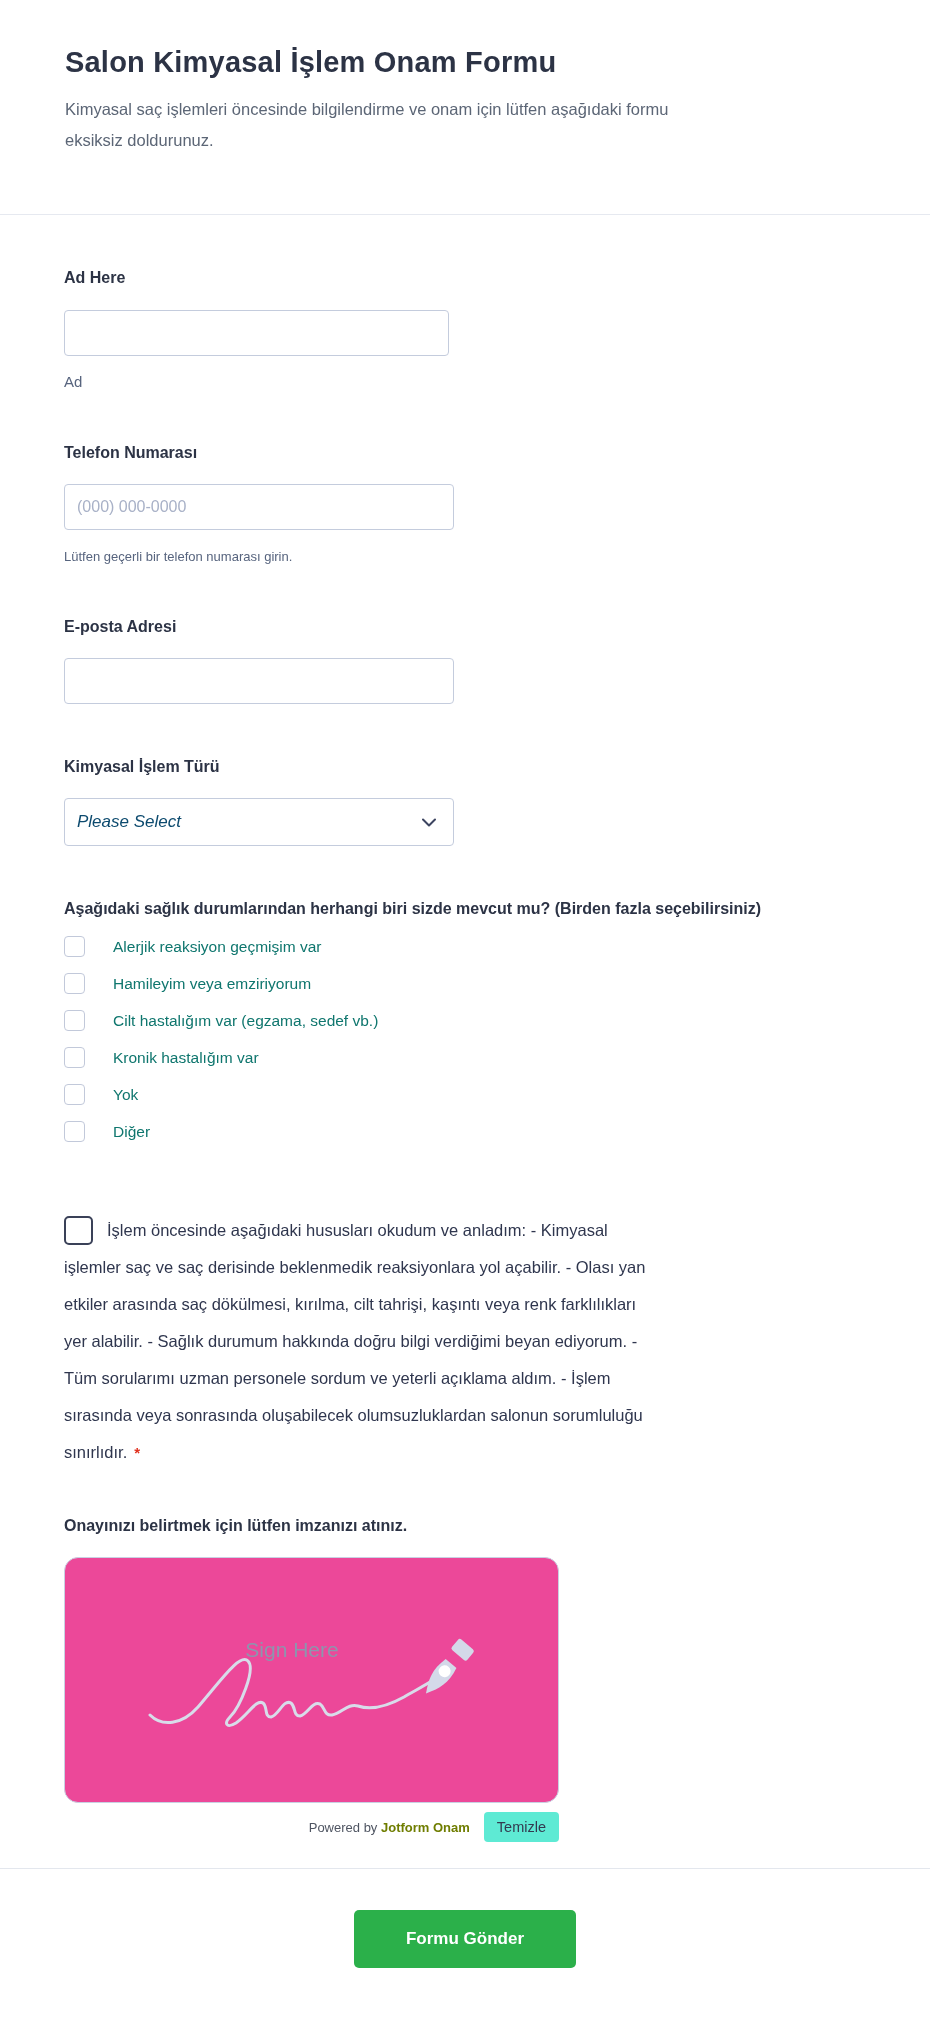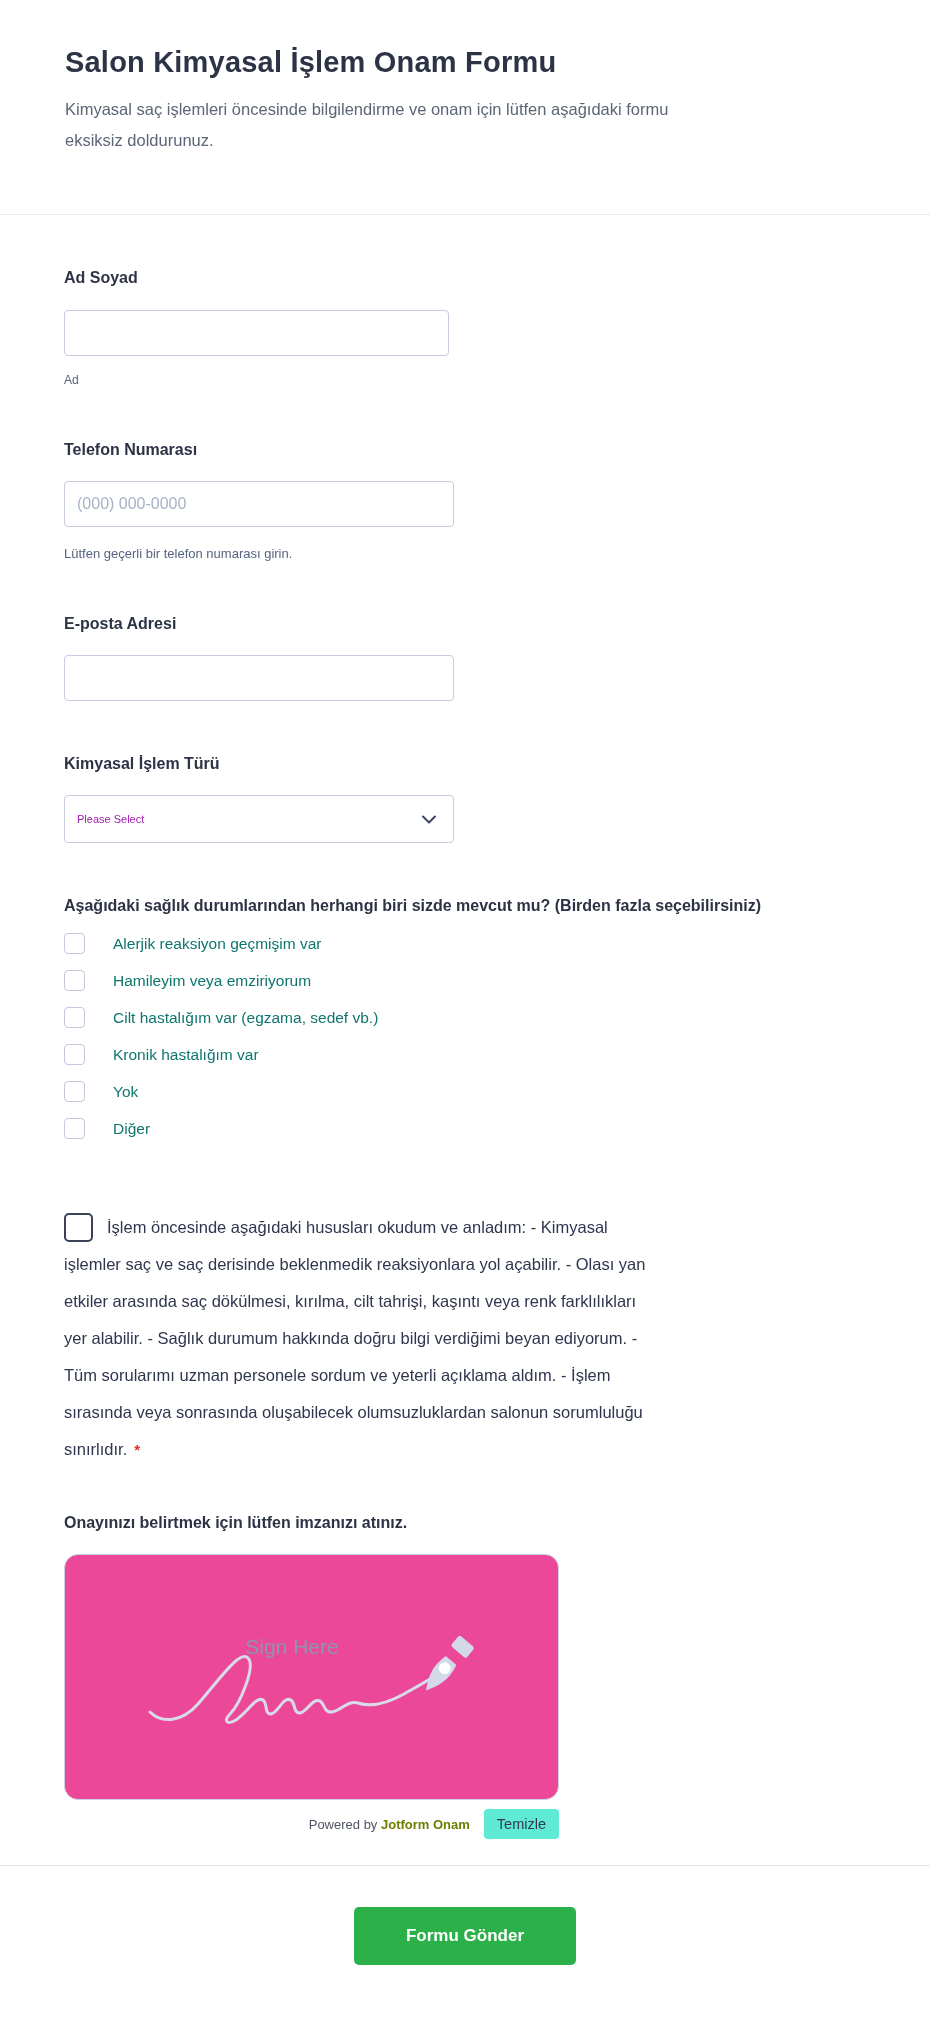--- a/index.html
+++ b/index.html
@@ -18,31 +18,31 @@
   .q { margin-bottom:52px; }
   .q-label { font-size:16px; font-weight:700; color:#2c3345; line-height:22px; }
   .row { display:flex; gap:32px; margin-top:21px; }
   .text-input {
     width:390px; height:46px; border:1px solid #c4ccdd; border-radius:4px;
     background:#fff; font-family:inherit; font-size:16px; color:#0f766e;
     padding:0 12px; outline:none; display:block;
   }
   .row .text-input { width:385px; }
   .text-input::placeholder { color:#a8b1c7; opacity:1; }
-  .sublabel { margin-top:17px; font-size:12px; color:#57647e; }
+  .sublabel { margin-top:17px; font-size:15px; color:#57647e; }
   .helper { margin-top:19px; font-size:13px; color:#57647e; }
   .mt20 { margin-top:20px; }
 
   
   .select {
     margin-top:20px; width:390px; height:48px; border:1px solid #c4ccdd; border-radius:4px;
     display:flex; align-items:center; justify-content:space-between;
     padding:0 17px 0 12px; cursor:pointer; background:#fff;
   }
-  .select-value { font-size:11px; color:#a21caf; }
+  .select-value { font-size:17px; color:#0c4a6e;font-style:italic; }
 
   
   .health-label { max-width:762px; margin-bottom:15px; }
   .option-row { display:flex; align-items:center; margin-top:16px; cursor:pointer; }
   .checkbox {
     width:21px; height:21px; border:1px solid #c2c9da; border-radius:4px;
     background:#fff; flex:none;
   }
   .option-label { margin-left:28px; font-size:15.5px; color:#0f766e; }
 
@@ -83,21 +83,21 @@
 <body>
 
 <div class="header">
   <h1 class="title">Salon Kimyasal İşlem Onam Formu</h1>
   <p class="subtitle">Kimyasal saç işlemleri öncesinde bilgilendirme ve onam için lütfen aşağıdaki formu eksiksiz doldurunuz.</p>
 </div>
 
 <div class="main">
 
   <div class="q">
-    <div class="q-label">Ad Soyad</div>
+    <div class="q-label">Ad Here</div>
     <div class="row">
       <div>
         <input class="text-input" type="text" value="" style="">
         <div class="sublabel">Ad</div>
       </div>
     </div>
   </div>
 
   <div class="q">
     <div class="q-label">Telefon Numarası</div>

